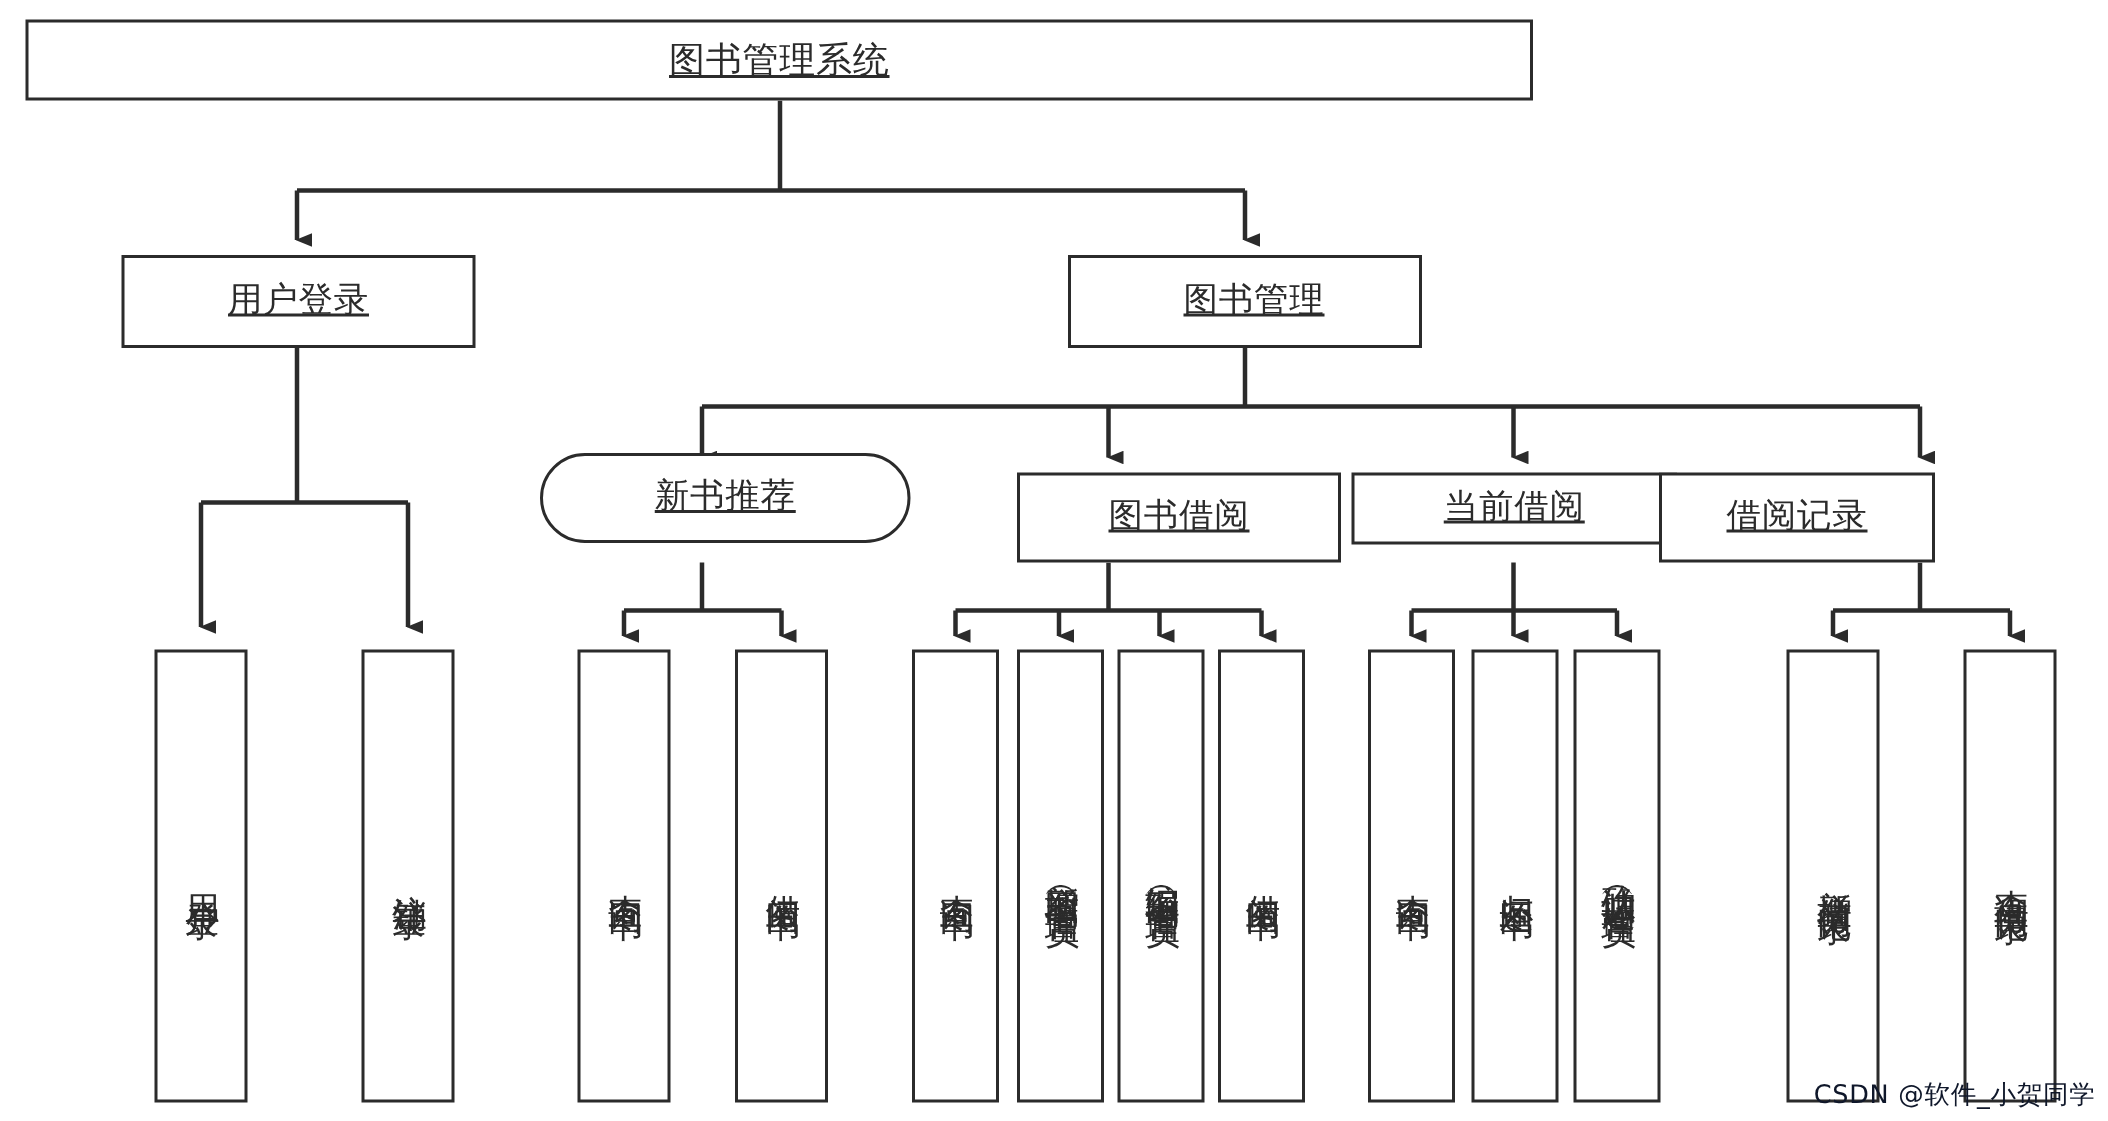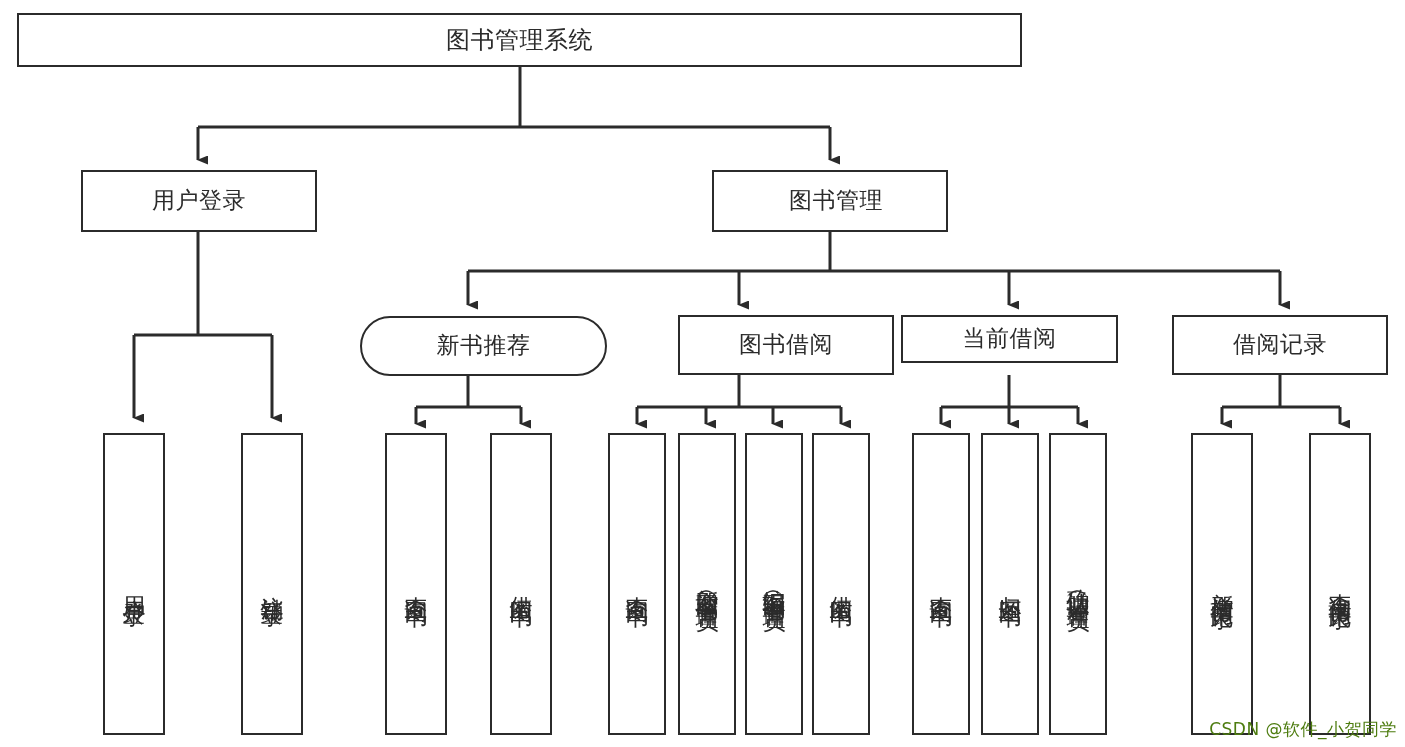--- a/index.html
+++ b/index.html
@@ -34,20 +34,21 @@
     display: flex;
     align-items: center;
     justify-content: center;
     color: #2b2b2b;
   }
   .node-h {
     
     font-size: 23px;
     letter-spacing: 0.5px;
     line-height: 1.1;
+    text-decoration: underline;
   }
   .node-root {
     font-size: 24px;
   }
   .node-v {
     
     font-size: 23px;
     writing-mode: vertical-rl;
     text-orientation: upright;
     letter-spacing: 3px;
@@ -57,21 +58,21 @@
   .node-v .vlabel {
     writing-mode: vertical-rl;
     text-orientation: upright;
     white-space: nowrap;
   }
   #watermark {
     position: absolute;
     right: 8px;
     bottom: 6px;
     font-size: 17px;
-    color: #4d7c0f;
+    color: #0f172a;
     letter-spacing: 0.5px;
     white-space: nowrap;
     user-select: none;
   }
 </style>
 </head>
 <body>
 
 <div id="diagram-root">
 
@@ -129,30 +130,30 @@
     <span>图书管理系统</span>
   </div>
 
   <div class="node node-h" style="left:81px; top:170px; width:236px; height:62px;">
     <span>用户登录</span>
   </div>
   <div class="node node-h" style="left:712px; top:170px; width:236px; height:62px;padding-left:12px;">
     <span>图书管理</span>
   </div>
 
-  <div class="node node-h" style="left:360px; top:316px; width:247px; height:60px;border-radius:30px;">
+  <div class="node node-h" style="left:360px; top:302px; width:247px; height:60px;border-radius:30px;">
     <span>新书推荐</span>
   </div>
   <div class="node node-h" style="left:632px; top:315px; width:216px; height:60px;margin-left:46px;">
     <span>图书借阅</span>
   </div>
   <div class="node node-h" style="left:901px; top:315px; width:217px; height:48px;">
     <span>当前借阅</span>
   </div>
-  <div class="node node-h" style="left:1172px; top:315px; width:216px; height:60px;">
+  <div class="node node-h" style="left:1106px; top:315px; width:184px; height:60px;">
     <span>借阅记录</span>
   </div>
 
   <div class="node node-v" style="left:103px; top:433px; width:62px; height:302px;">
     <span class="vlabel">用户登录</span>
   </div>
   <div class="node node-v" style="left:241px; top:433px; width:62px; height:302px;">
     <span class="vlabel">注销登录</span>
   </div>
 

